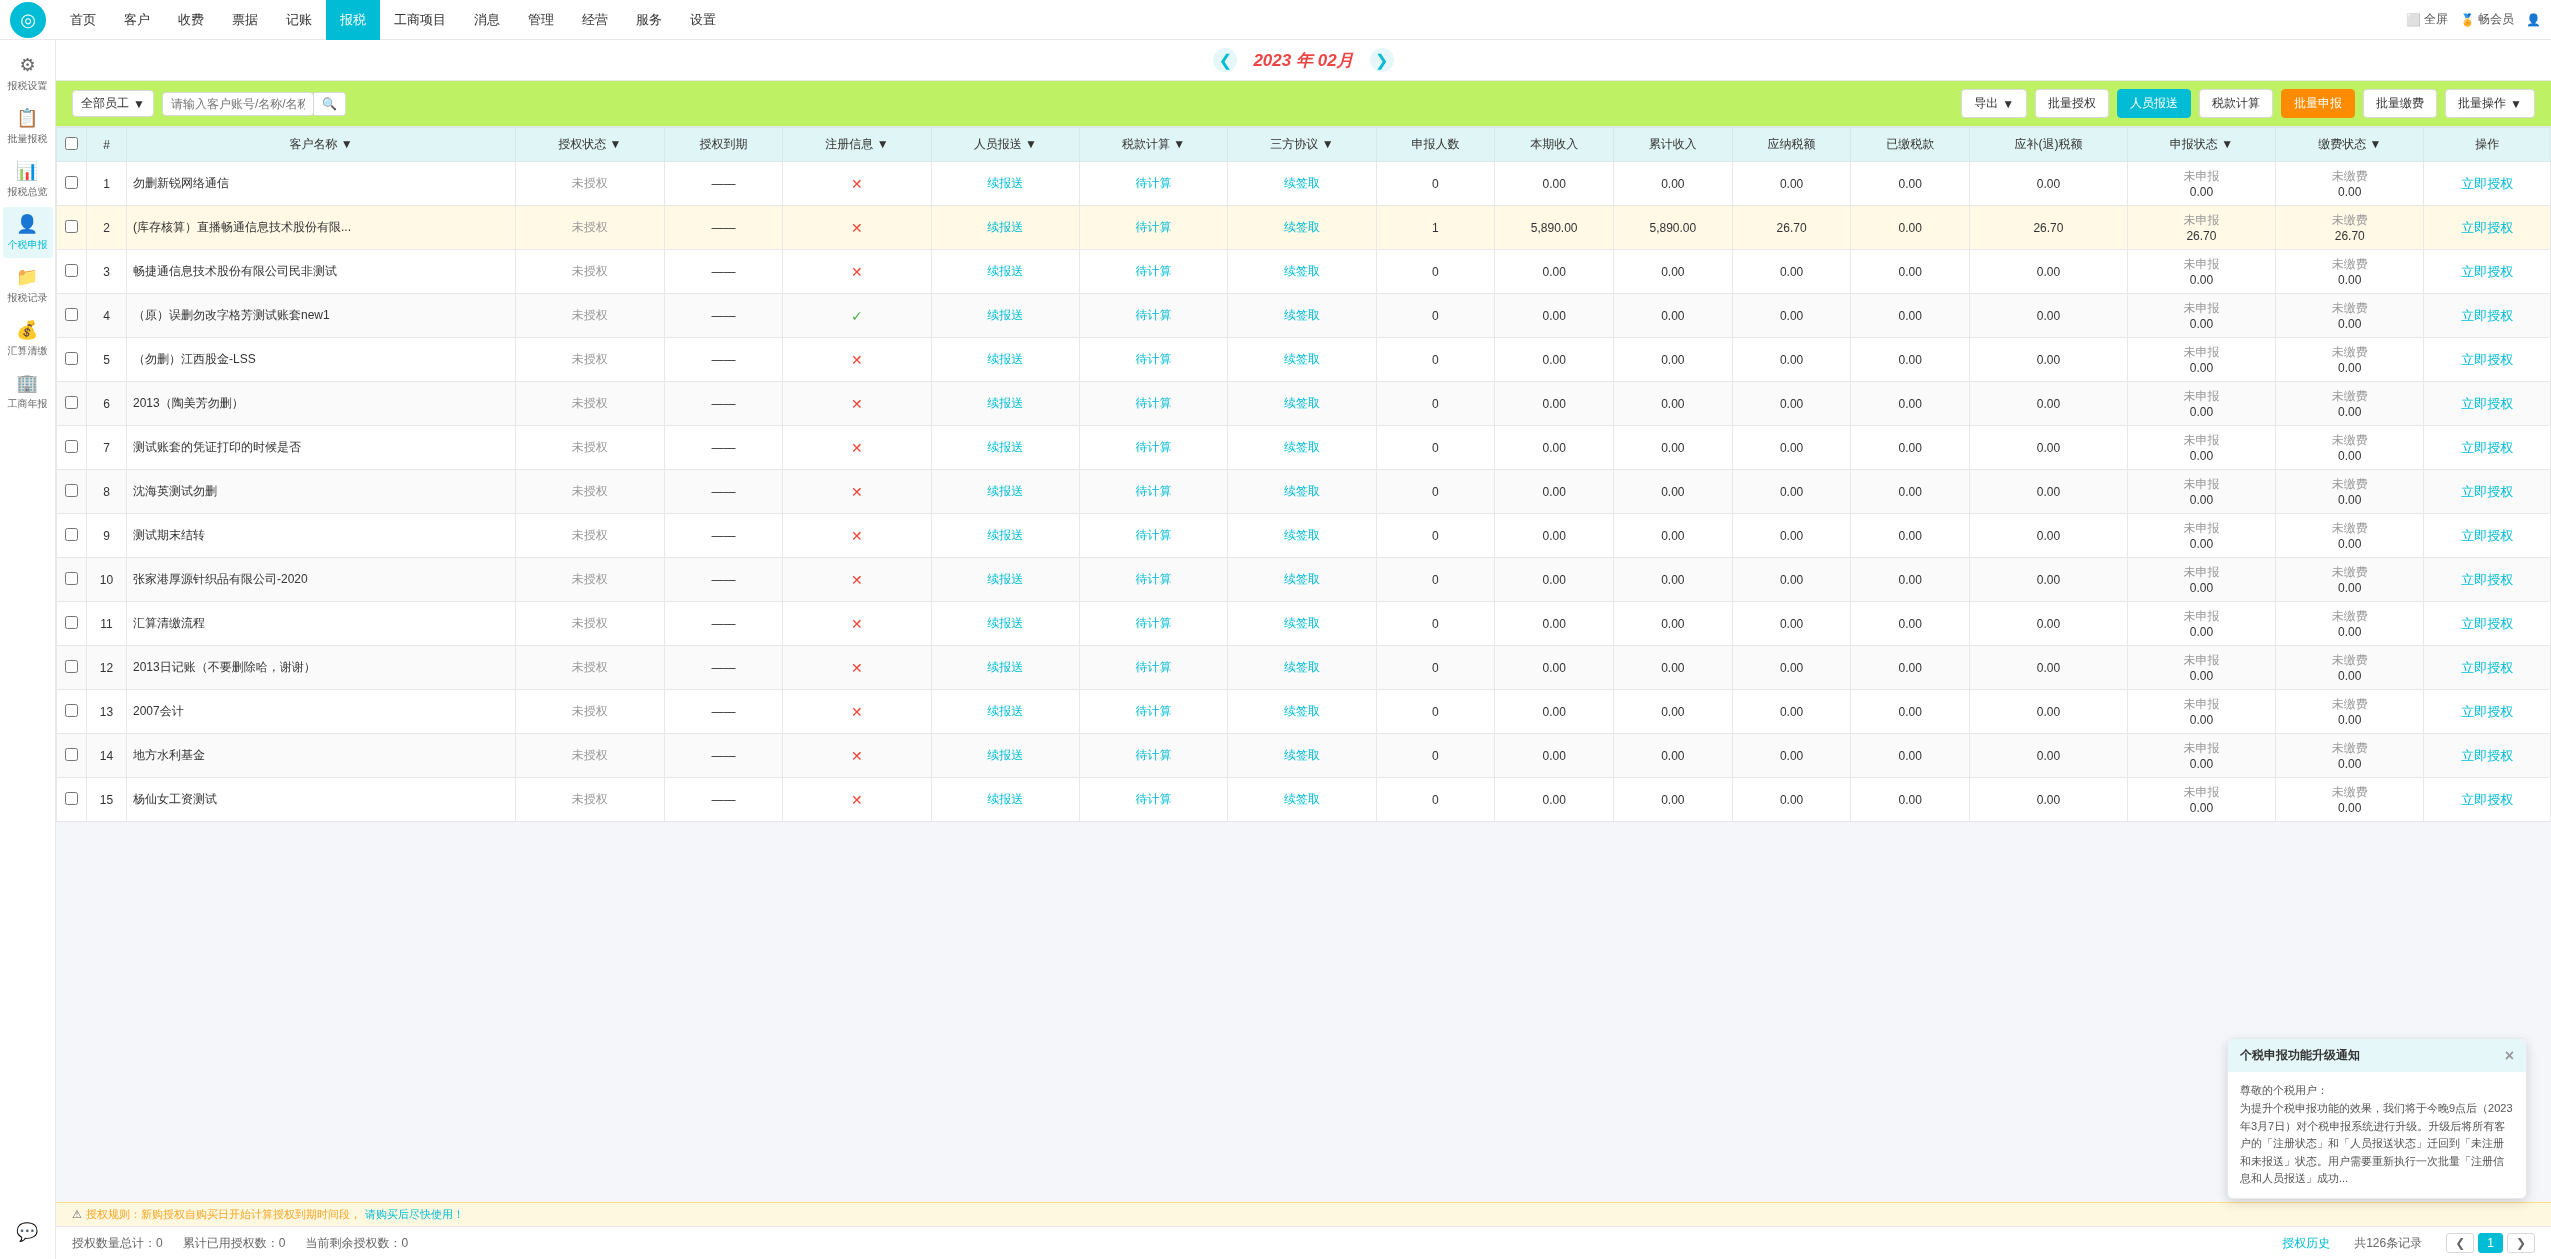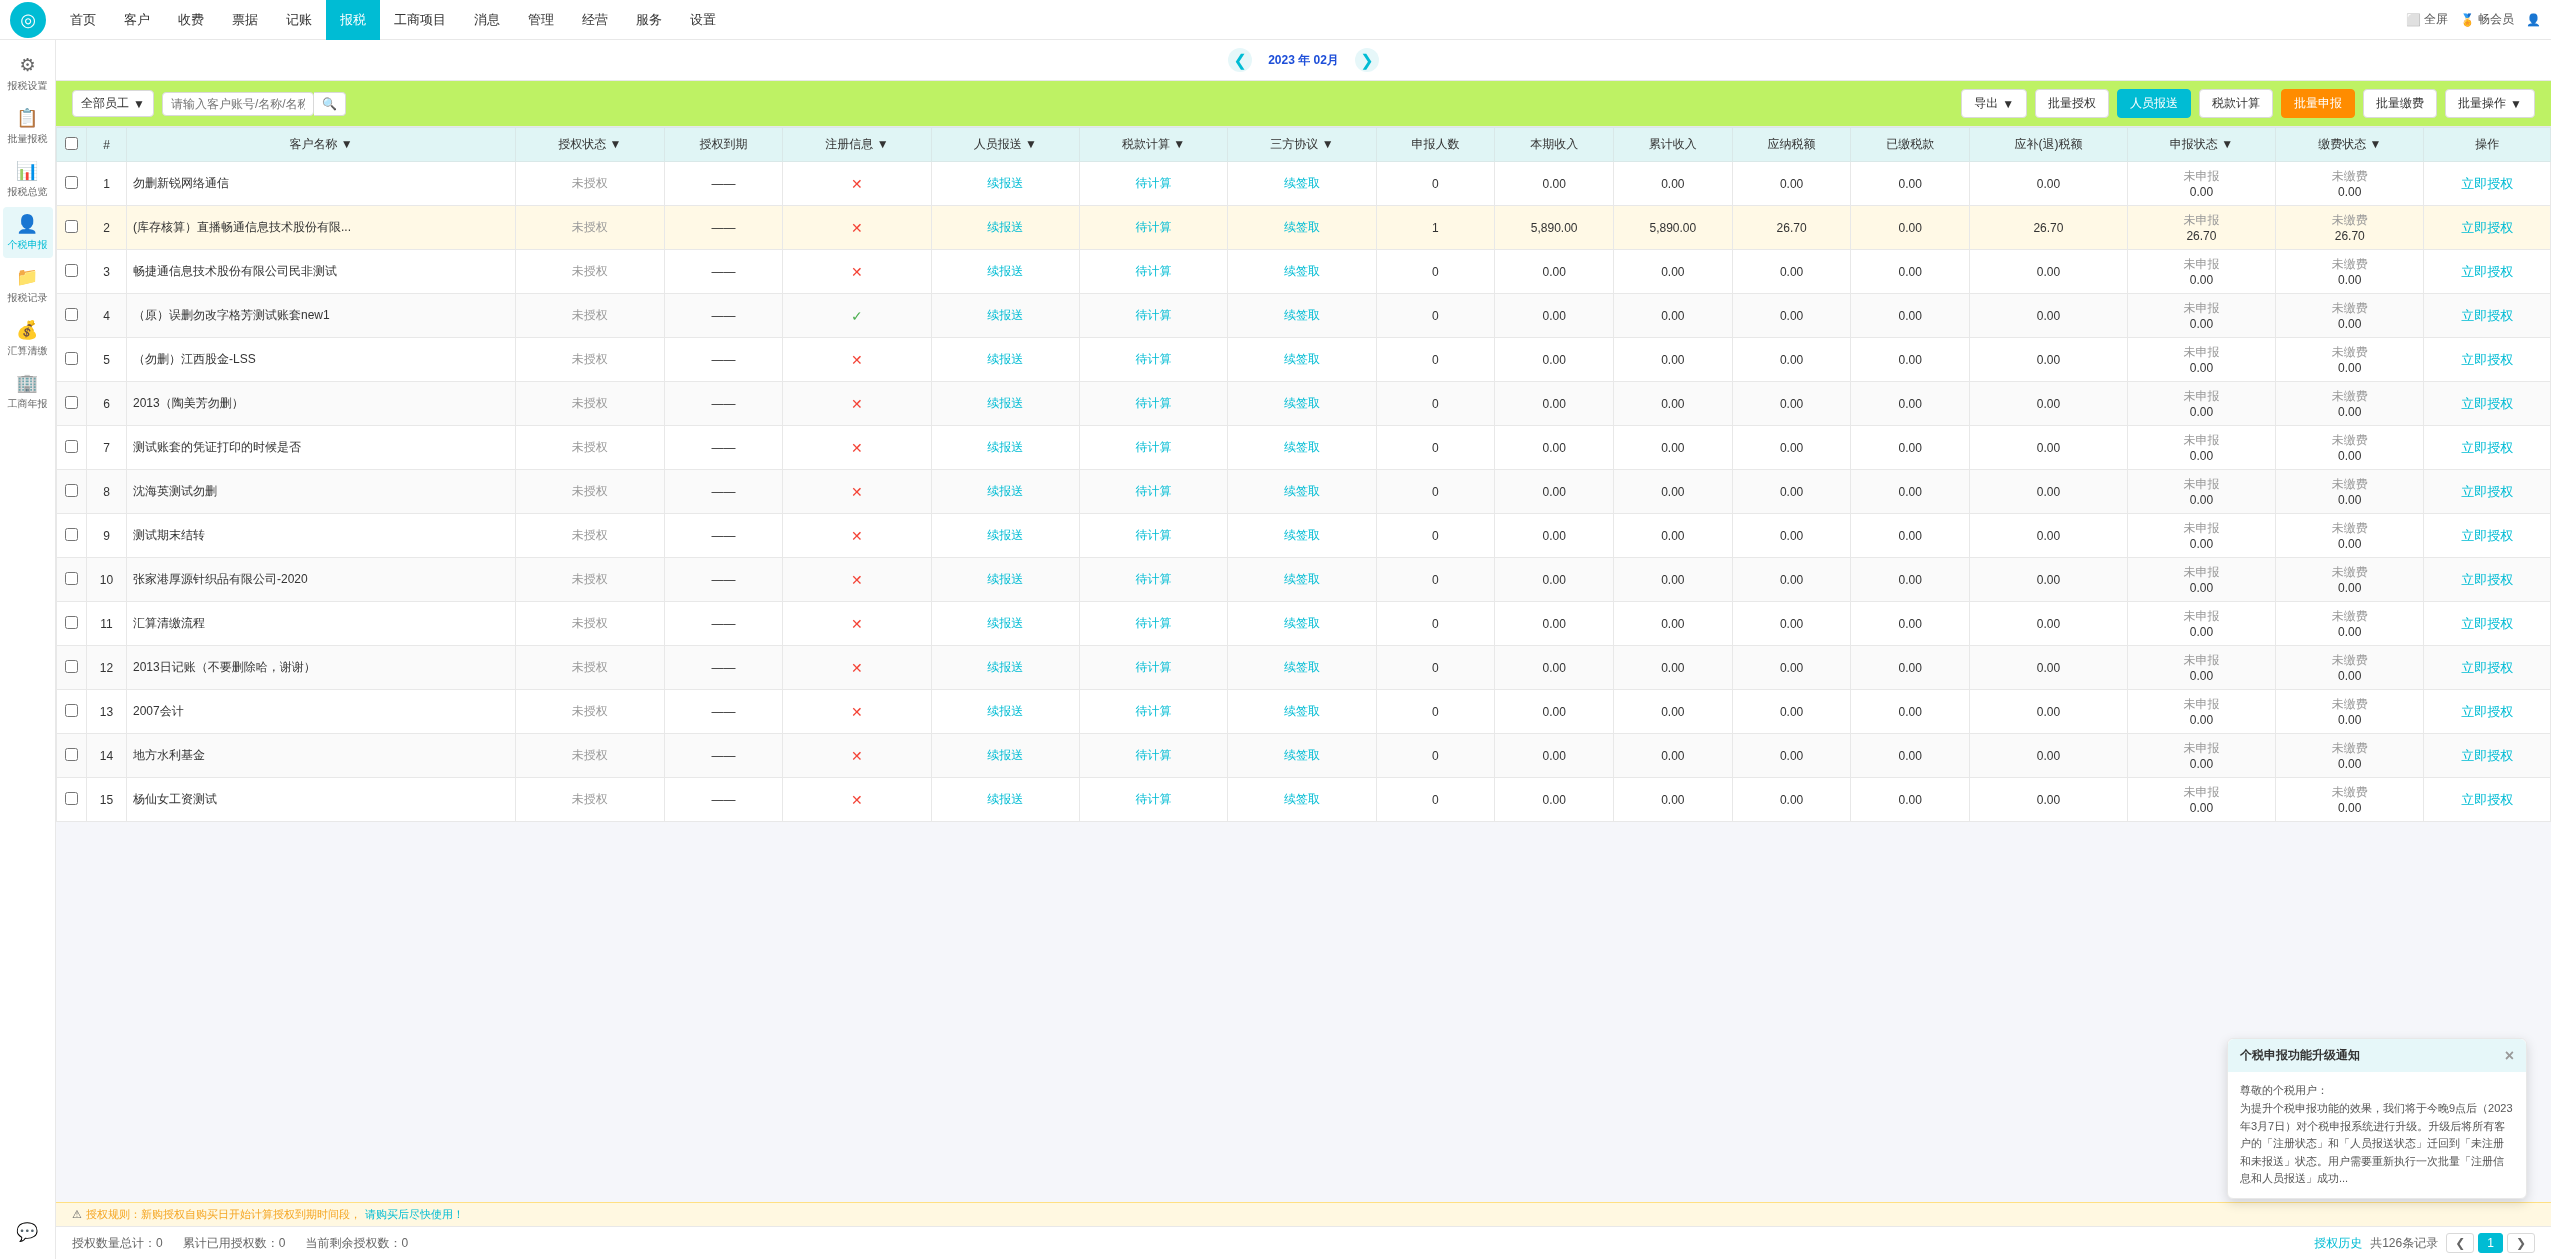--- a/index.html
+++ b/index.html
@@ -21,21 +21,21 @@
     .sidebar-item.active { background: #e6f7f9; color: #00bcd4; }
     .sidebar-item .icon { font-size: 18px; }
     .sidebar-bottom { margin-top: auto; padding-bottom: 10px; }
 
     
     .main-content { flex: 1; overflow: hidden; display: flex; flex-direction: column; background: #f5f6fa; }
 
     
     .date-nav { background: #fff; padding: 8px 0; display: flex; justify-content: center; align-items: center; gap: 16px; border-bottom: 1px solid #e8e8e8; }
     .date-nav-arrow { cursor: pointer; color: #00bcd4; font-size: 16px; width: 24px; height: 24px; display: flex; align-items: center; justify-content: center; background: #e6f7f9; border-radius: 50%; }
-    .date-nav-label { font-size: 12px; font-weight: bold; color: #1d4ed8; }
+    .date-nav-label { font-size: 17px; font-weight: bold; color: #ef4444; font-style: italic; }
 
     
     .toolbar { background: #bef264; padding: 8px 16px; display: flex; align-items: center; gap: 8px; border-bottom: 1px solid #e8e8e8; justify-content: space-between; }
     .toolbar-left { display: flex; align-items: center; gap: 8px; }
     .toolbar-right { display: flex; align-items: center; gap: 8px; }
     .btn { padding: 5px 12px; border-radius: 4px; border: 1px solid #d9d9d9; background: #fff; cursor: pointer; font-size: 12px; color: #333; display: flex; align-items: center; gap: 4px; white-space: nowrap; }
     .btn-primary { background: #ff8c00; color: white; border-color: #ff8c00; }
     .btn-active { background: #00bcd4; color: white; border-color: #00bcd4; }
     .select-filter { padding: 4px 8px; border: 1px solid #d9d9d9; border-radius: 4px; font-size: 12px; background: #fff; cursor: pointer; display: flex; align-items: center; gap: 4px; }
     .search-input { padding: 4px 8px; border: 1px solid #d9d9d9; border-radius: 4px; font-size: 12px; width: 152px; outline: none; }
@@ -53,21 +53,21 @@
     .status-unauth { color: #999; }
     .link-text { color: #00bcd4; cursor: pointer; text-decoration: none; }
     .icon-circle-x { color: #f44336; font-size: 14px; }
     .icon-circle-check { color: #4caf50; font-size: 14px; }
     .action-btn { color: #00bcd4; cursor: pointer; font-size: 13px; }
     .highlight-row { background: #fff9e6 !important; }
 
     
     .footer-bar { background: #fff; padding: 6px 16px; border-top: 1px solid #e8e8e8; display: flex; align-items: center; justify-content: space-between; font-size: 12px; color: #666; text-align: center; }
     .footer-left { display: flex; gap: 20px; }
-    .footer-right { display: flex; align-items: center; gap: 8px; }
+    .footer-right { display: flex; align-items: center; gap: 24px; }
     .warning-text { color: #f5a623; font-size: 11px; }
 
     
     .hint-bar { background: #fff8e1; padding: 4px 16px; font-size: 11px; color: #666; border-top: 1px solid #ffe082; display: flex; align-items: center; gap: 4px; }
     .hint-bar a { color: #00bcd4; }
 
     
     .notification-popup { position: fixed; bottom: 60px; right: 24px; width: 300px; background: white; border: 1px solid #e8e8e8; border-radius: 6px; box-shadow: 0 4px 12px rgba(0,0,0,0.15); z-index: 100; }
     .notif-header { background: #e6f7f9; padding: 8px 12px; display: flex; justify-content: space-between; align-items: center; font-size: 12px; color: #333; font-weight: bold; border-radius: 6px 6px 0 0; }
     .notif-body { padding: 10px 12px; font-size: 11px; color: #555; line-height: 1.6; }

